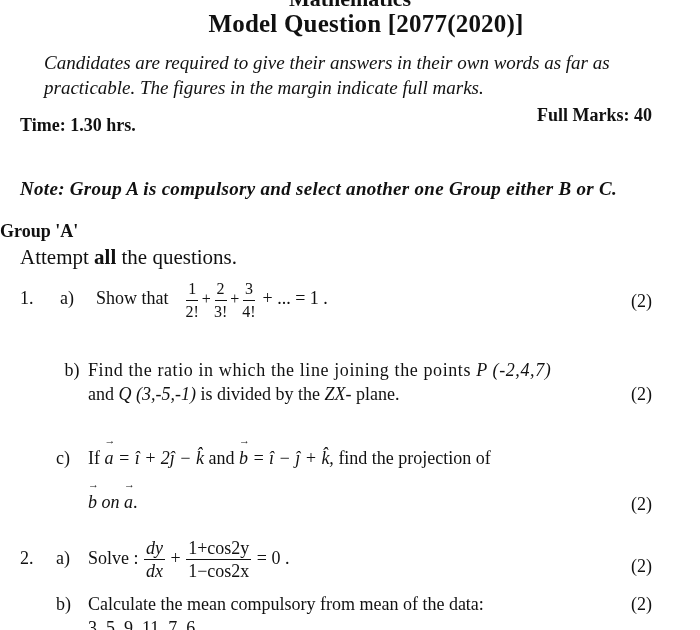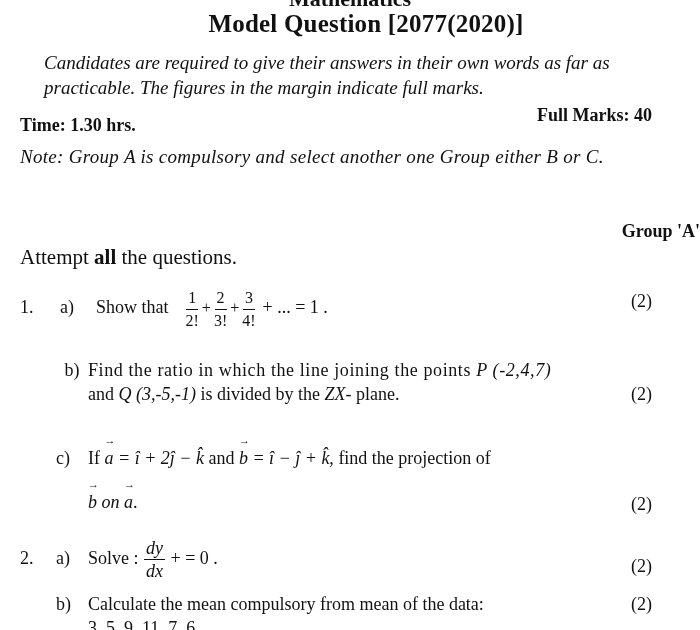--- a/index.html
+++ b/index.html
@@ -6,22 +6,22 @@
   body {
     width: 700px; height: 630px; overflow: hidden; position: relative;
     font-family: "Liberation Serif", "DejaVu Serif", serif; color: #111;
   }
   .abs { position: absolute; white-space: nowrap; }
   .subject { left: 0; width: 700px; text-align: center; top: -14px; font-size: 22px; font-weight: bold; }
   .title { left: 16px; width: 700px; text-align: center; top: 10px; font-size: 25px; font-weight: bold; letter-spacing: 0.2px; }
   .instr { left: 20px; top: 50px; font-size: 19px; font-style: italic; line-height: 25px; white-space: normal; width: 640px; margin-left: 24px; }
   .time { left: 20px; top: 115px; font-size: 18px; font-weight: bold; }
   .marks { right: 48px; top: 105px; font-size: 18px; font-weight: bold; }
-  .note { left: 20px; top: 144px; font-size: 19px; font-style: italic; line-height: 25px; white-space: normal; width: 625px; letter-spacing: 0.3px; }
-  .group { left: 0; width: 700px; text-align: right; top: 221px; font-size: 18px; font-weight: bold; }
+  .note { left: 20px; top: 176px; font-size: 19px; font-style: italic; line-height: 25px; white-space: normal; width: 625px; letter-spacing: 0.3px; font-weight: bold; }
+  .group { left: 0; width: 700px; text-align: left; top: 221px; font-size: 18px; font-weight: bold; }
   .attempt { left: 20px; top: 245px; font-size: 21px; }
   .qnum { font-size: 18px; }
   .qlabel { font-size: 18px; }
   .qtext { font-size: 18px; }
   .mk { right: 48px; font-size: 18px; }
   .frac { display: inline-flex; flex-direction: column; align-items: center; vertical-align: middle; margin: 0 1px; }
   .frac .n { border-bottom: 1px solid #111; padding: 0 2px; line-height: 22px; }
   .frac .d { padding: 0 2px; line-height: 22px; }
   .it { font-style: italic; }
   .vec { position: relative; display: inline-block; font-style: italic; }
@@ -35,21 +35,21 @@
   <div class="abs subject">Mathematics</div>
   <div class="abs title">Model Question [2077(2020)]</div>
   <div class="abs instr">Candidates are required to give their answers in their own words as far as practicable. The figures in the margin indicate full marks.</div>
   <div class="abs time">Time: 1.30 hrs.</div>
   <div class="abs marks">Full Marks: 40</div>
   <div class="abs note">Note: Group A is compulsory and select another one Group either B or C.</div>
 
   <div class="abs group">Group 'A'</div>
   <div class="abs attempt"><span>Attempt </span><b>all</b><span> the questions.</span></div>
 
-  <div class="abs" style="left:20px; top:287px;">
+  <div class="abs" style="left:20px; top:278px;">
     <span class="qnum" style="display:inline-block;width:36px;">1.</span>
     <span class="qlabel" style="display:inline-block;width:32px;">a)</span>
     <span class="qtext">Show that</span>
     <span style="display:inline-block;width:6px;"></span>
     <span class="frac">
         <span class="n">1</span>
         <span class="d">2!</span>
       </span>+<span class="frac">
         <span class="n">2</span>
         <span class="d">3!</span>
@@ -85,20 +85,24 @@
   </div>
   <div class="abs mk" style="top:494px;">(2)</div>
 
   <div class="abs qtext" style="left:20px; top:537px;">
     <span style="display:inline-block;width:36px;">2.</span><span style="display:inline-block;width:32px;">a)</span><span>Solve :</span>
     <span class="frac it">
         <span class="n">dy</span>
         <span class="d">dx</span>
       </span>
     <span>+</span>
+    <span class="frac">
+        <span class="n">1+cos2y</span>
+        <span class="d">1−cos2x</span>
+      </span>
     <span>= 0 .</span>
   </div>
   <div class="abs mk" style="top:556px;">(2)</div>
 
   <div class="abs qtext" style="left:56px; top:594px;">
     <span style="display:inline-block;width:32px;">b)</span><span>Calculate the mean compulsory from mean of the data:</span>
   </div>
   <div class="abs qtext" style="left:88px; top:618px;">3, 5, 9, 11, 7, 6</div>
   <div class="abs mk" style="top:594px;">(2)</div>
 

